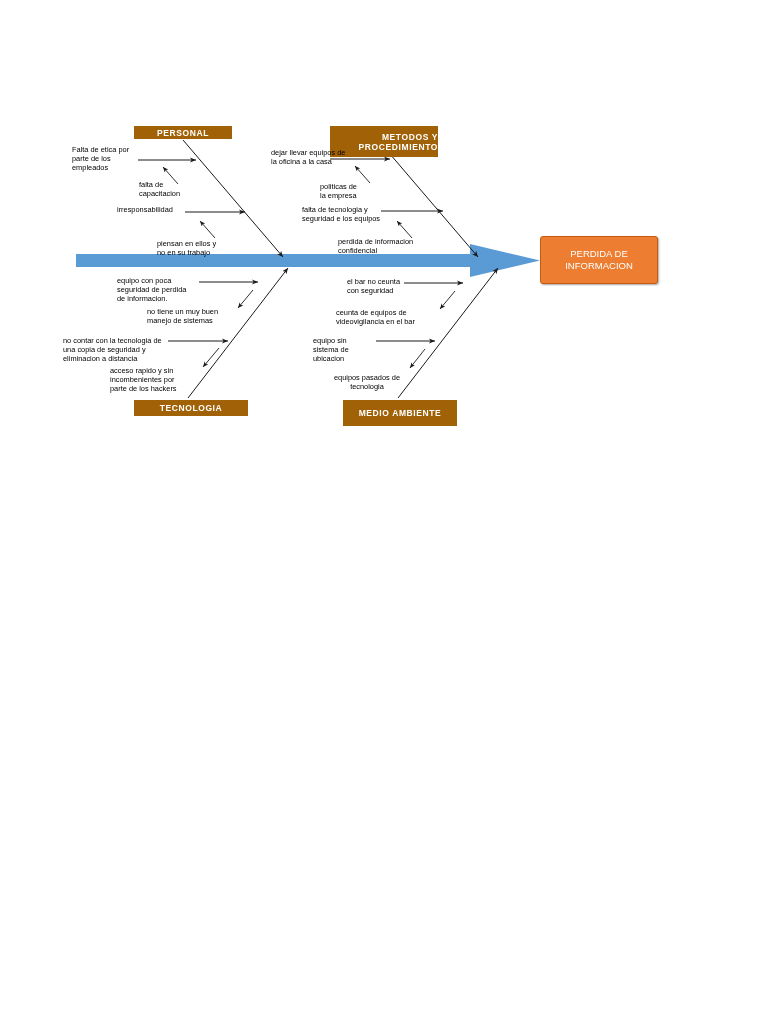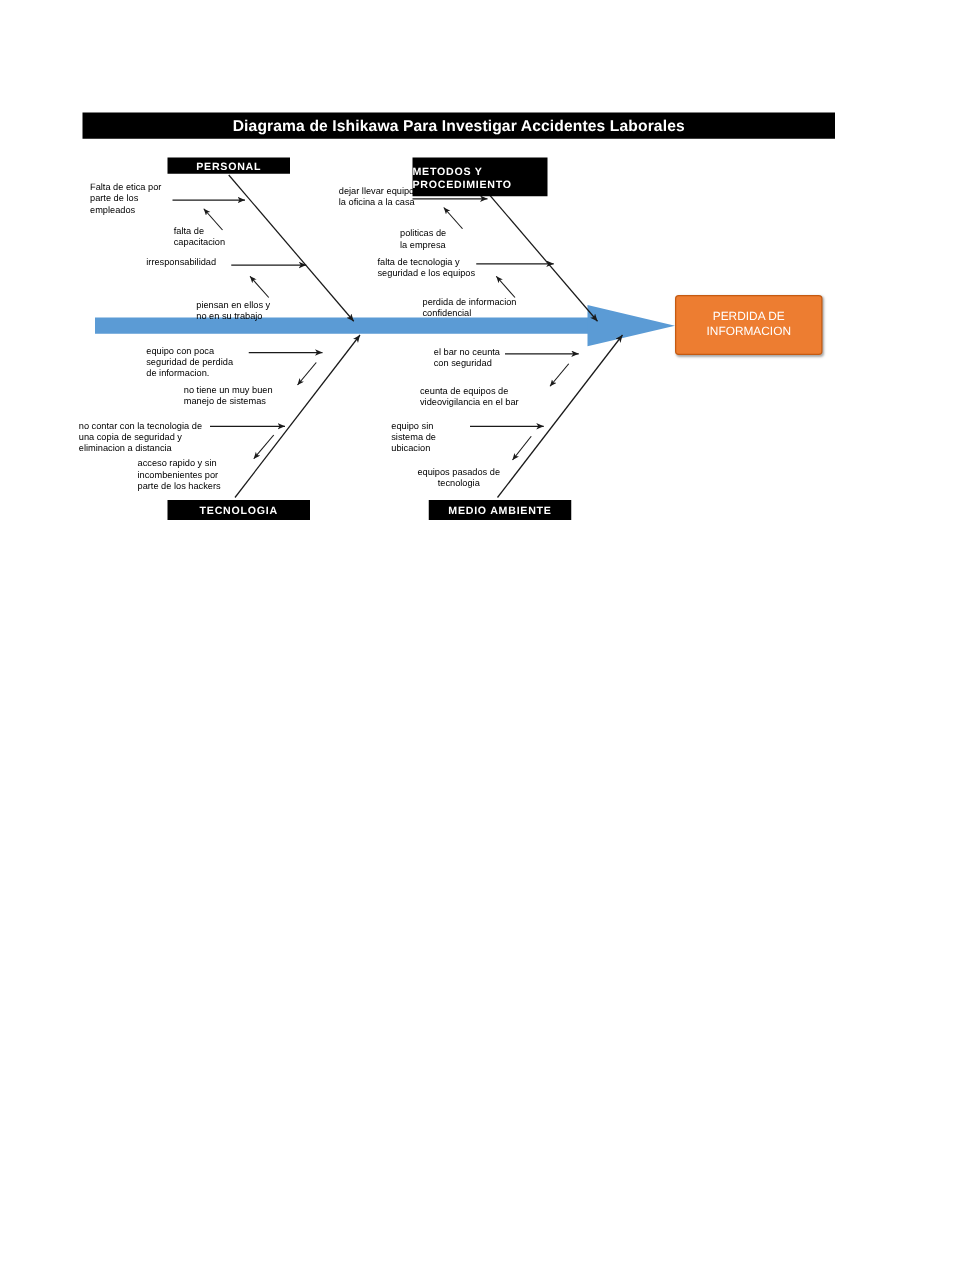--- a/index.html
+++ b/index.html
@@ -38,37 +38,37 @@
     letter-spacing: 0.1px;
     display: flex;
     align-items: center;
     justify-content: center;
     text-align: center;
   }
 
   
   .cat-box {
     position: absolute;
-    background: #000000;
+    background: #a16207;
     color: #ffffff;
     font-size: 8.5px;
     font-weight: bold;
     letter-spacing: 0.6px;
     display: flex;
     align-items: center;
     justify-content: center;
-    text-align: left;
+    text-align: right;
     line-height: 10px;
     box-sizing: border-box;
   }
   .cat-personal   { left: 134px; top: 126px; width: 98px;  height: 13px; }
   .cat-metodos    { left: 330px; top: 126px; width: 108px; height: 31px;
                     overflow: visible; white-space: nowrap; }
   .cat-tecnologia { left: 134px; top: 400px; width: 114px; height: 16px; }
-  .cat-ambiente   { left: 343px; top: 400px; width: 114px; height: 16px; }
+  .cat-ambiente   { left: 343px; top: 400px; width: 114px; height: 26px; }
 
   
   .cat-metodos span {
     display: block;
     width: 108px;
     white-space: normal;
   }
 
   
   .effect-box {
@@ -100,21 +100,20 @@
     white-space: pre-line;
   }
 
   svg { display: block; }
 </style>
 </head>
 <body>
 
 <div id="canvas">
 
-  <div class="title-bar">Diagrama de Ishikawa Para Investigar Accidentes Laborales</div>
 
   <svg width="768" height="1024" style="position:absolute;left:0;top:0;">
 
     <defs>
       <marker id="ah" markerWidth="7" markerHeight="7" refX="6" refY="2.6" orient="auto" markerUnits="strokeWidth">
         <path d="M0,0 L6,2.6 L0,5.2 L1.6,2.6 z" fill="#1a1a1a"></path>
       </marker>
     </defs>
 
     <g>

